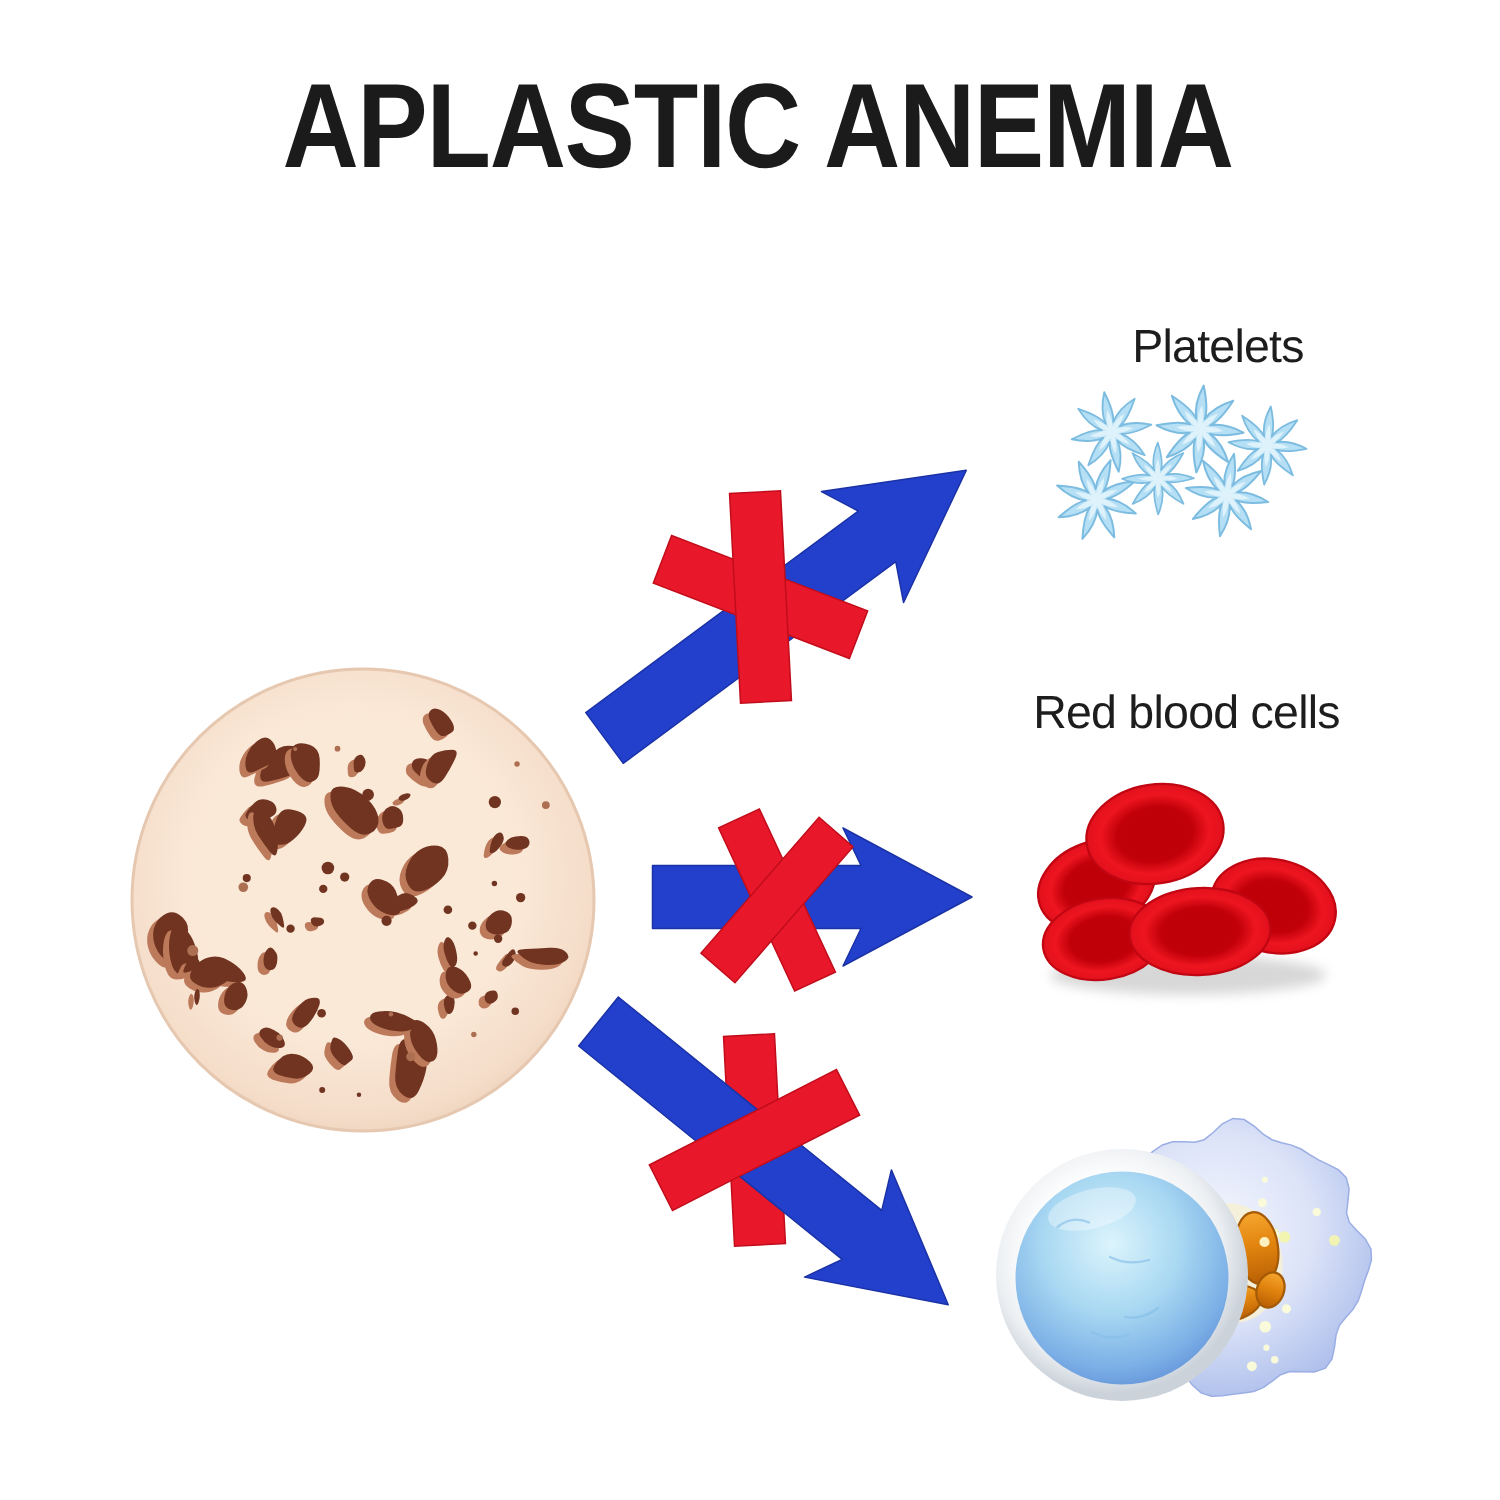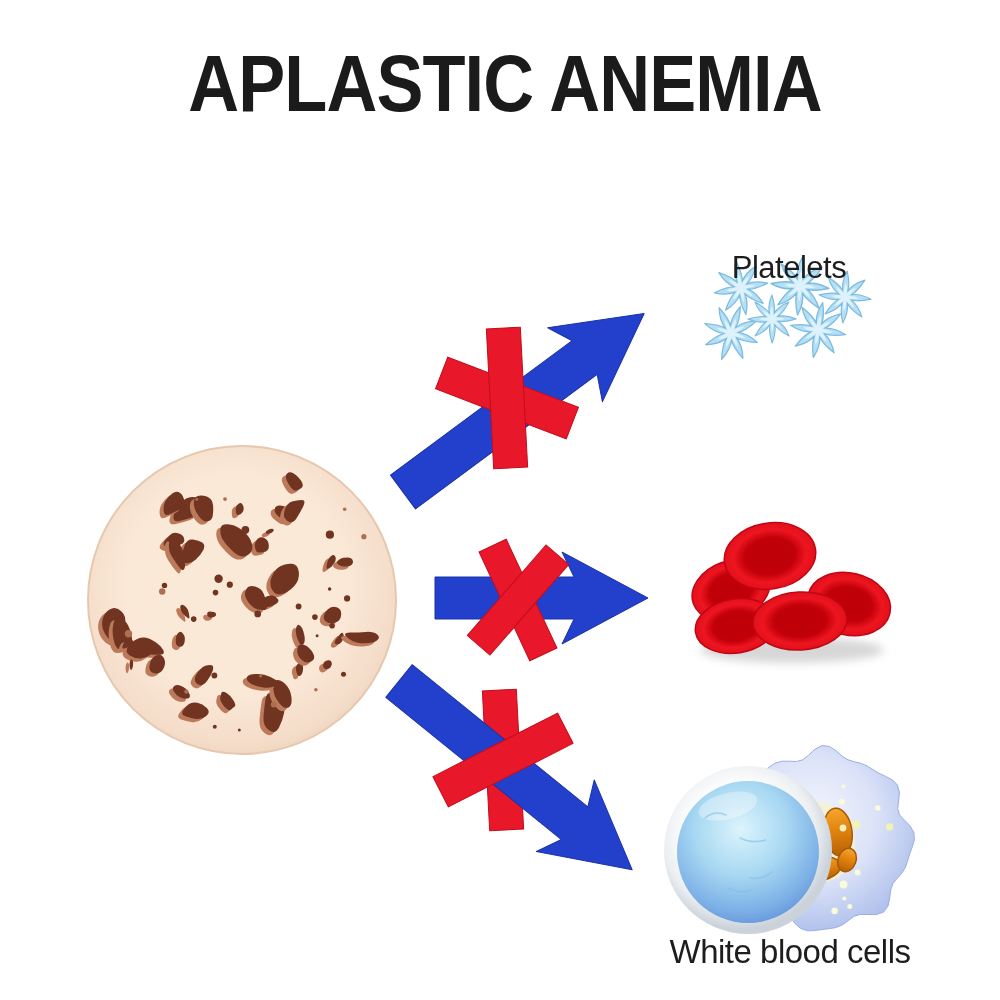--- a/index.html
+++ b/index.html
@@ -5,21 +5,21 @@
   html,body{margin:0;padding:0;background:#fff;}
   #stage{position:relative;width:1000px;height:1000px;background:#fff;overflow:hidden;
          font-family:"Liberation Sans",sans-serif;}
   #art{position:absolute;left:0;top:0;}
   .title{position:absolute;left:505px;top:84px;margin:0;
          transform:translate(-50%,-50%) scaleX(.88);
          font-family:"Liberation Sans",sans-serif;font-weight:800;font-size:80px;line-height:1;
          letter-spacing:-1px;color:#1b1b1b;white-space:nowrap;}
   .lbl{position:absolute;transform:translate(-50%,-50%);color:#1d1d1d;white-space:nowrap;
        letter-spacing:-.5px;font-weight:400;}
-  .lbl-platelets{left:789px;top:231px;font-size:31px;margin-top:37px;}
+  .lbl-platelets{left:812px;top:231px;font-size:31px;}
   .lbl-rbc{left:791px;top:475px;font-size:31px;}
   .lbl-wbc{left:790px;top:952px;font-size:33px;}
   .lbl-bone{left:246px;top:797px;font-size:40px;}
 </style>
 </head>
 <body>
 
 <div id="stage">
   <svg id="art" width="1000" height="1000" viewBox="0 0 1000 1000">
       <defs>
@@ -279,14 +279,14 @@
         <circle cx="748" cy="852" r="71" fill="url(#sphereInner)"></circle>
         <ellipse cx="728" cy="806" rx="30" ry="13" transform="rotate(-14 728 806)" fill="#FFFFFF" opacity="0.35"></ellipse>
         <path d="M705,818 q10,-8 21,-3" fill="none" stroke="#85BEE8" stroke-width="1.5" stroke-linecap="round" opacity="0.65"></path>
         <path d="M740,838 q12,6 26,2" fill="none" stroke="#85BEE8" stroke-width="1.5" stroke-linecap="round" opacity="0.65"></path>
         <path d="M772,872 q-10,8 -22,6" fill="none" stroke="#85BEE8" stroke-width="1.5" stroke-linecap="round" opacity="0.65"></path>
         <path d="M728,888 q12,6 24,2" fill="none" stroke="#85BEE8" stroke-width="1.5" stroke-linecap="round" opacity="0.65"></path>
       </g>
     </svg>
   <h1 class="title">APLASTIC ANEMIA</h1>
   <div class="lbl lbl-platelets">Platelets</div>
-  <div class="lbl lbl-wbc">White blood cells</div>
+  <div class="lbl lbl-rbc">Red blood cells</div>
 </div>
 
 </body></html>

